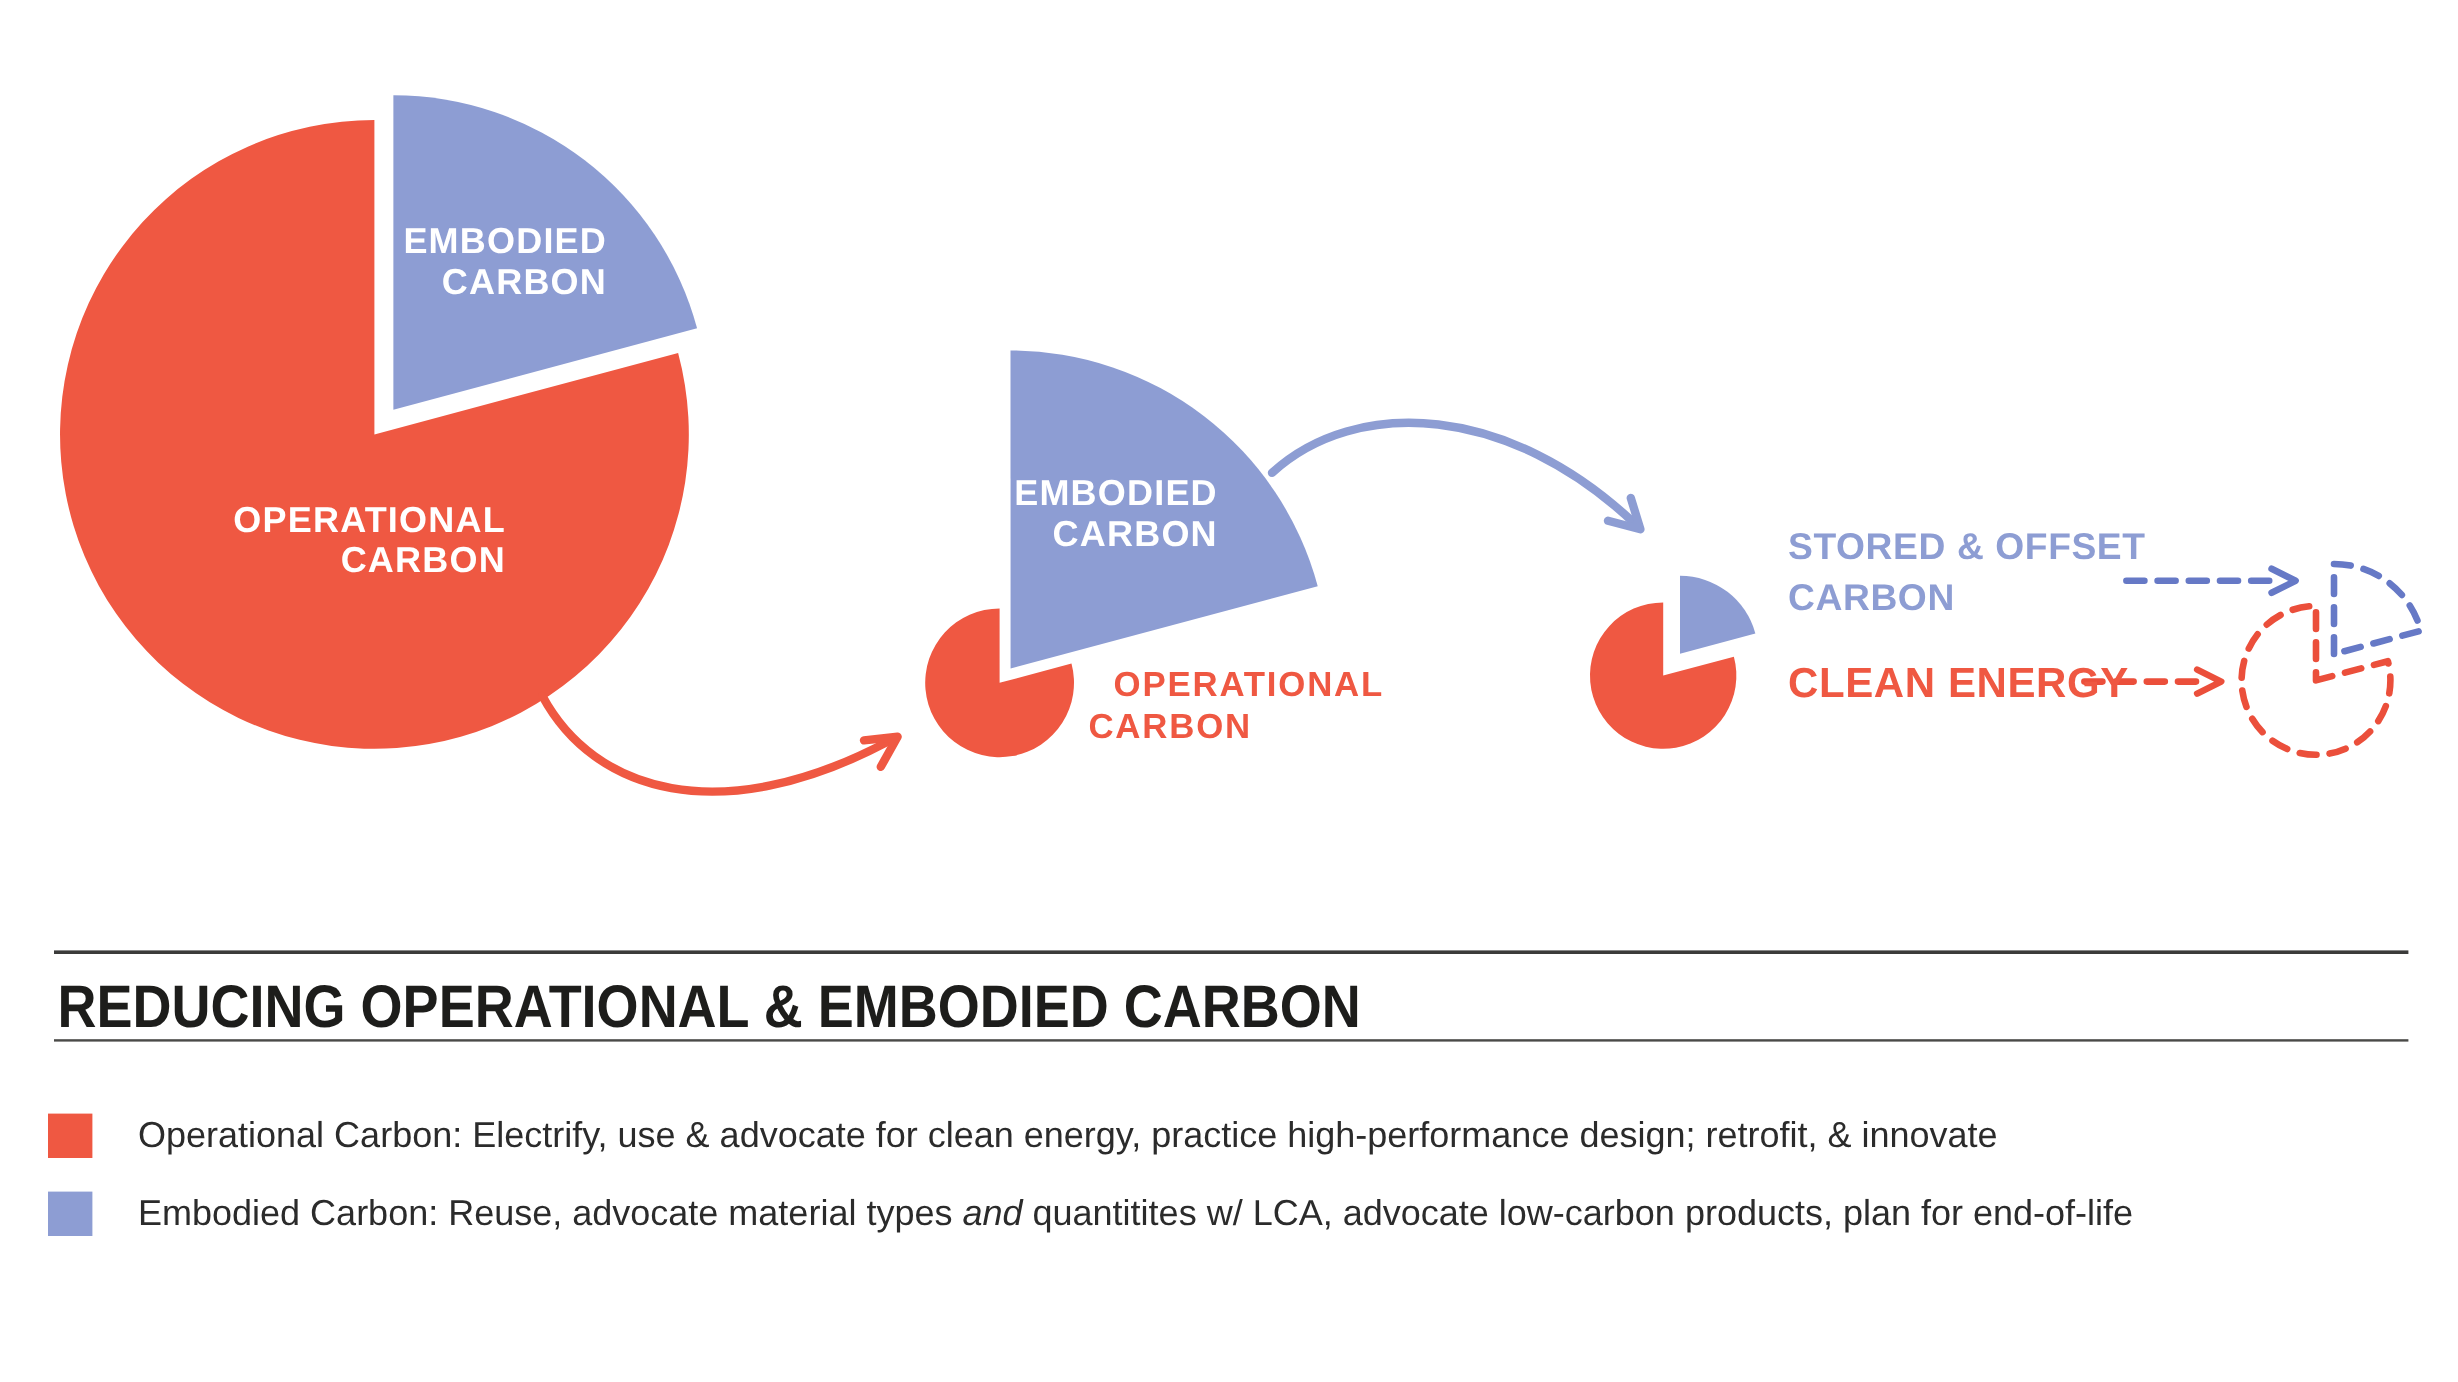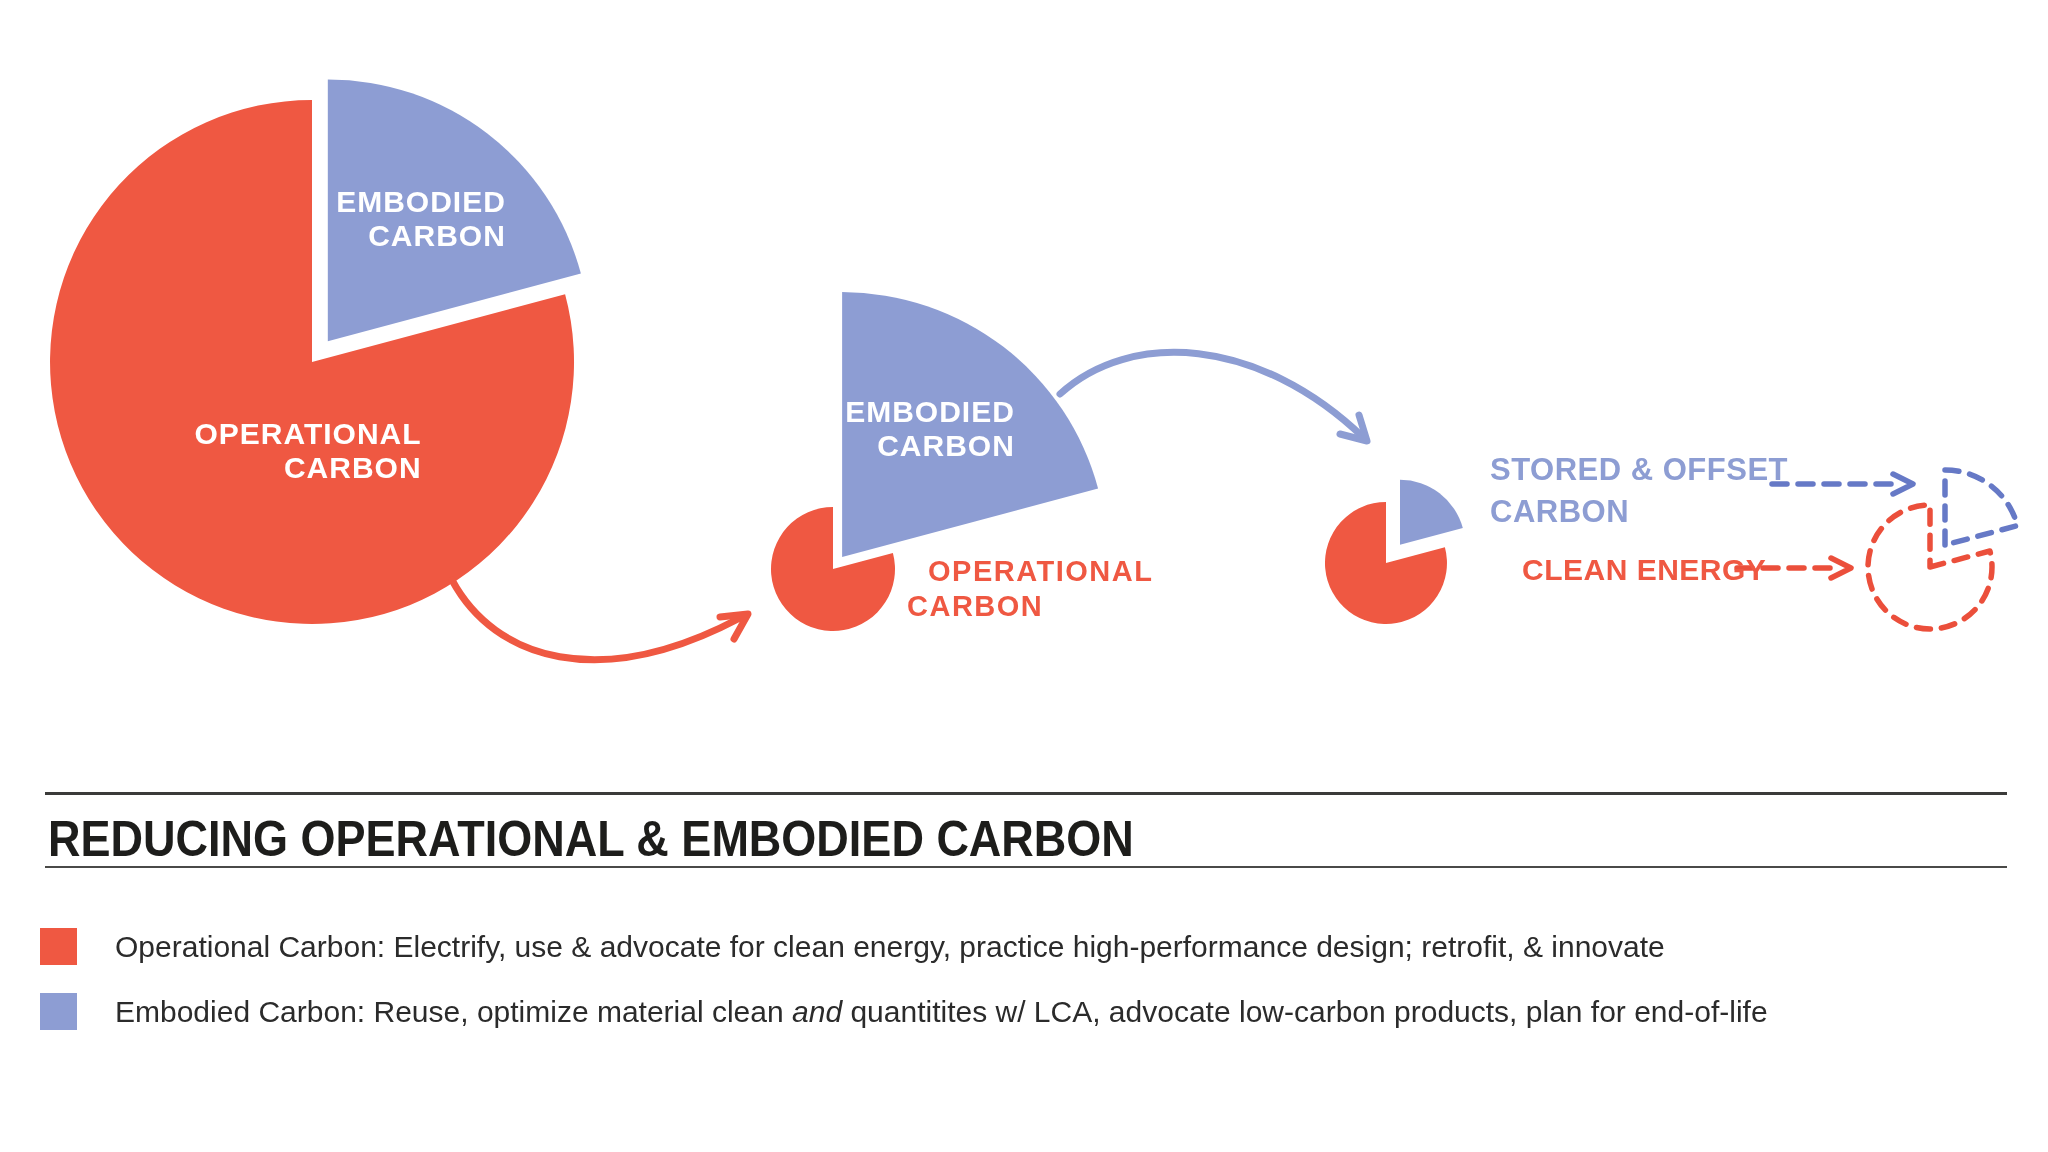--- a/index.html
+++ b/index.html
@@ -19,26 +19,26 @@
   #lbl-mid-embodied{left:930px;top:429px;}
 
   .red-line{
     position:absolute;color:#EF5842;font-weight:700;font-size:29px;line-height:29px;
     letter-spacing:1.5px;white-space:nowrap;
   }
   #lbl-mid-op1{left:928px;top:557px;}
   #lbl-mid-op2{left:907px;top:592px;}
 
   #lbl-stored{
-    position:absolute;left:1490px;top:449px;font-weight:700;font-size:31px;
+    position:absolute;left:1490px;top:435px;font-weight:700;font-size:31px;
     line-height:42px;letter-spacing:0.5px;color:#8D9DD3;white-space:nowrap;
   }
   #lbl-clean{
-    position:absolute;left:1490px;top:549px;font-weight:700;font-size:30px;
-    line-height:42px;letter-spacing:0.5px;color:#EF5842;white-space:nowrap;margin-left:32px;
+    position:absolute;left:1490px;top:549px;font-weight:700;font-size:35px;
+    line-height:42px;letter-spacing:0.5px;color:#EF5842;white-space:nowrap;
   }
 
   .rule{position:absolute;left:45px;width:1962px;background:#3B3B3A;}
   .rule-top{top:792px;height:3px;}
   .rule-bottom{top:866px;height:2px;background:#4A4A48;}
 
   #page-title{
     position:absolute;left:48px;top:810px;font-size:50px;font-weight:700;
     color:#1D1D1B;white-space:nowrap;letter-spacing:0px;
     transform:scaleX(0.9);transform-origin:left center;
@@ -112,16 +112,16 @@
   <div id="page-title">REDUCING OPERATIONAL &amp; EMBODIED CARBON</div>
   <div class="rule rule-bottom"></div>
 
   <div class="legend-row" id="legend-row-operational">
     <div class="swatch swatch-red"></div>
     <div class="legend-text"><span>Operational Carbon: Electrify, use &amp; advocate for clean energy, practice high-performance design; retrofit, &amp; innovate</span><span class="it"></span><span></span></div>
   </div>
 
   <div class="legend-row" id="legend-row-embodied">
     <div class="swatch swatch-blue"></div>
-    <div class="legend-text"><span>Embodied Carbon: Reuse, optimize material clean </span><span class="it">and</span><span> quantitites w/ LCA, advocate low-carbon products, plan for end-of-life</span></div>
+    <div class="legend-text"><span>Embodied Carbon: Reuse, advocate material types </span><span class="it">and</span><span> quantitites w/ LCA, advocate low-carbon products, plan for end-of-life</span></div>
   </div>
 
 </div>
 
 </body></html>

